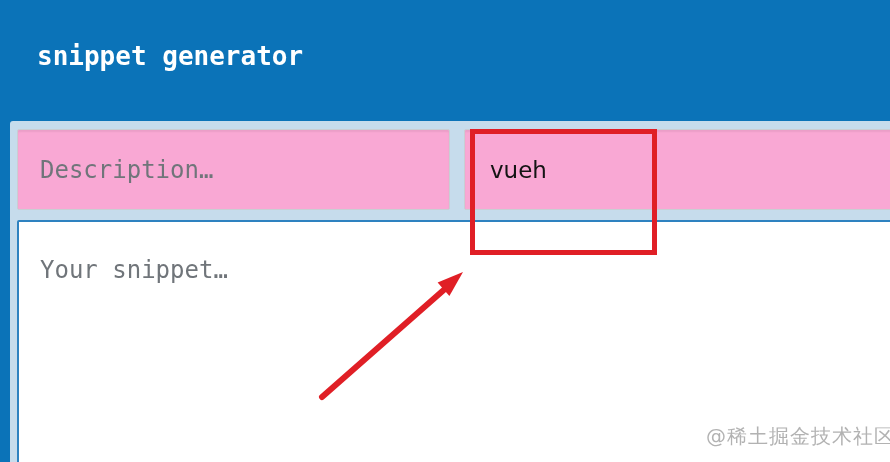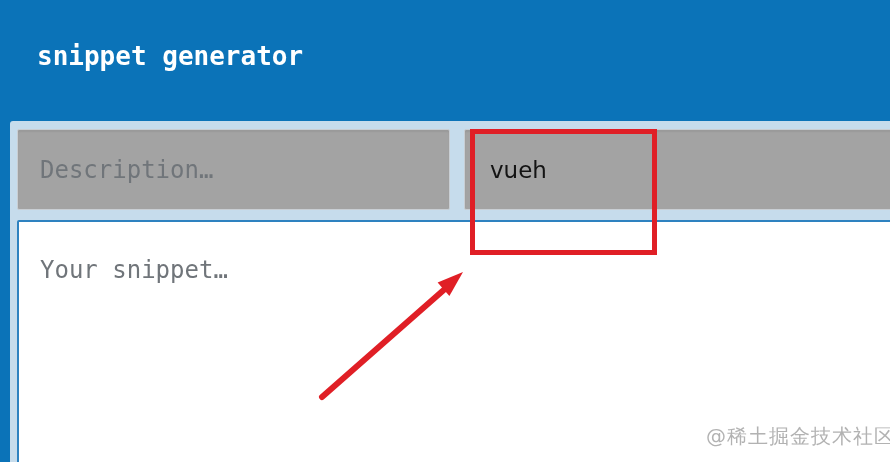--- a/index.html
+++ b/index.html
@@ -27,21 +27,21 @@
     position: absolute;
     left: 10px; top: 121px;
     width: 1200px; height: 620px;
     background: #c6dcec;
     border-radius: 3px;
   }
   .panel input {
     position: absolute;
     top: 8px;
     height: 81px;
-    background: #a3a3a3;
+    background: #f9a8d4;
     border: 1px solid #c9ced3;
     border-radius: 2px;
     box-sizing: border-box;
     box-shadow: inset 0 2px 2px rgba(0,0,0,0.06);
     outline: none;
   }
   .description-input {
     left: 7px;
     width: 433px;
     padding: 0 10px 0 22px;

